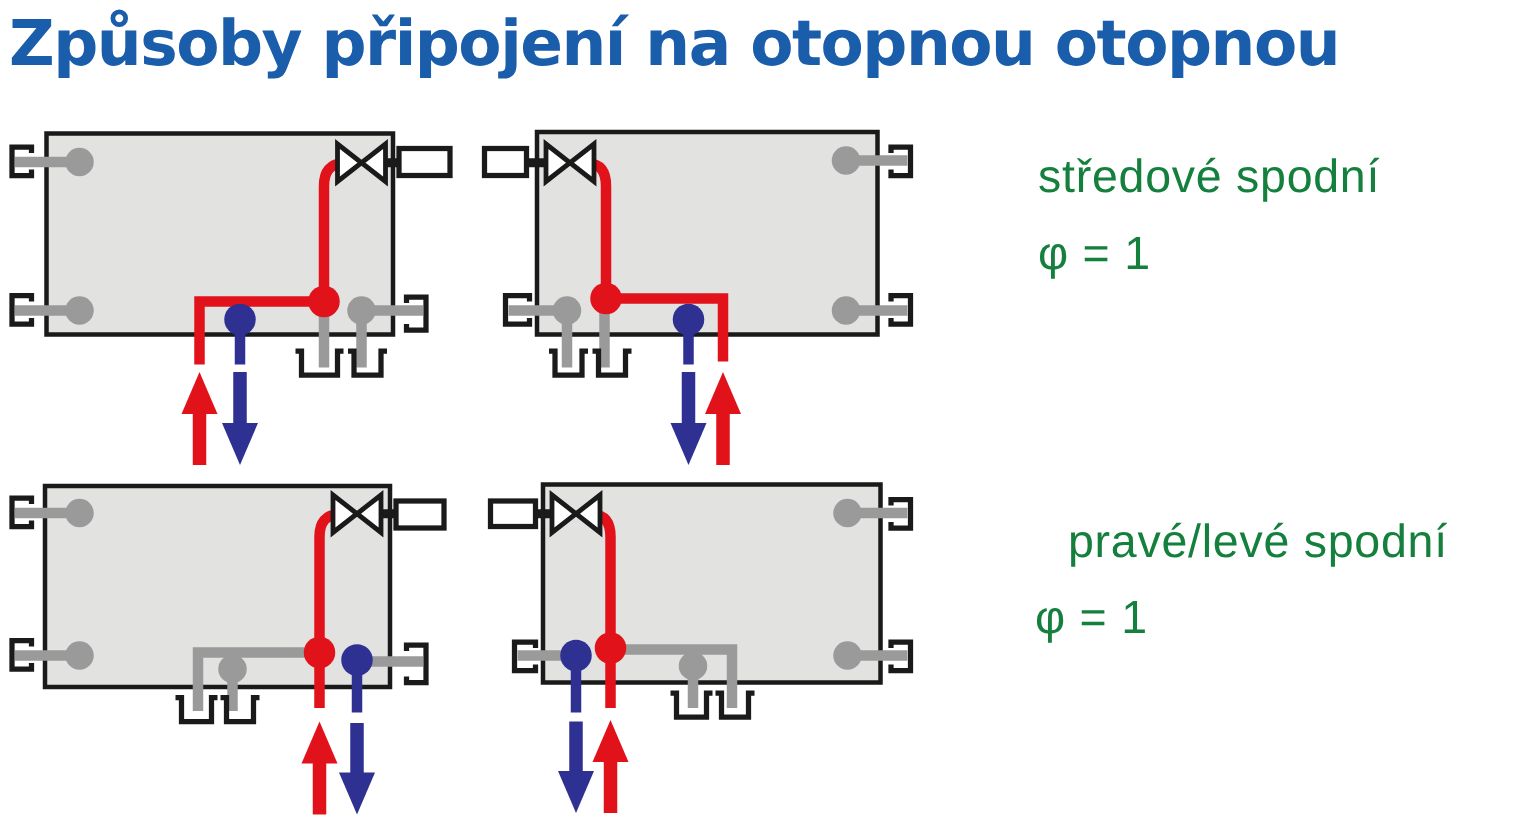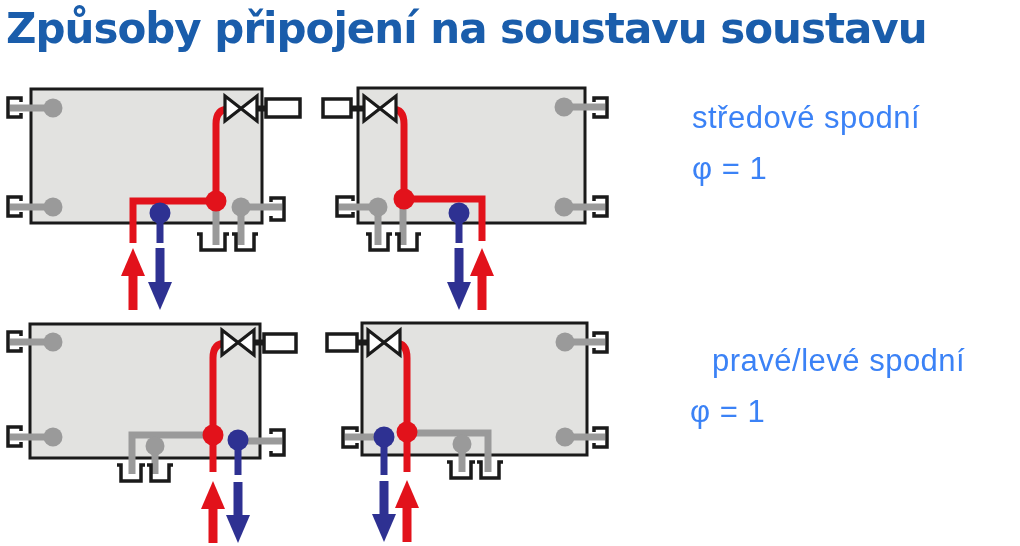--- a/index.html
+++ b/index.html
@@ -3,21 +3,21 @@
 <meta charset="utf-8">
 <style>
   html,body{margin:0;padding:0;background:#fff;}
   .page{position:relative;width:1020px;height:546px;background:#fff;overflow:hidden;
         font-family:"Liberation Sans",sans-serif;}
   .title{position:absolute;left:6px;top:4px;margin:0;white-space:nowrap;
          font-family:"DejaVu Sans","Liberation Sans",sans-serif;
          font-weight:bold;font-size:42px;letter-spacing:-1px;
          color:var(--title-blue,#1a5dab);}
   .diag{position:absolute;}
-  .lbl{position:absolute;font-size:31px;letter-spacing:0.5px;color:#3b82f6;
+  .lbl{position:absolute;font-size:31px;letter-spacing:0.5px;color:#15803d;
        font-family:"Liberation Sans",sans-serif;line-height:1.15;white-space:nowrap;}
   
   .rad{fill:var(--radiator-fill,#e2e2e0);stroke:var(--radiator-outline,#1a1a1a);stroke-width:3;}
   .blk{fill:none;stroke:var(--radiator-outline,#1a1a1a);stroke-width:3.5;}
   .conn{stroke:var(--radiator-outline,#1a1a1a);stroke-width:6;}
   .tri{fill:#fff;stroke:var(--radiator-outline,#1a1a1a);stroke-width:3.2;stroke-linejoin:miter;}
   .head{fill:#fff;stroke:var(--radiator-outline,#1a1a1a);stroke-width:3.5;}
   .gray{fill:none;stroke:var(--pipe-gray,#9a9a9a);stroke-width:7;}
   .gdot{fill:var(--pipe-gray,#9a9a9a);}
   .red{fill:none;stroke:var(--supply-red,#e2121b);stroke-width:7;}
@@ -27,21 +27,21 @@
   .blue{fill:none;stroke:var(--return-blue,#2e3192);stroke-width:7;}
   .bdot{fill:var(--return-blue,#2e3192);}
   .bfill{fill:var(--return-blue,#2e3192);}
   .bshaft{stroke:var(--return-blue,#2e3192);stroke-width:9;}
 </style>
 </head>
 <body>
 
 <div class="page">
 
-  <h1 class="title">Způsoby připojení na soustavu soustavu</h1>
+  <h1 class="title">Způsoby připojení na otopnou otopnou</h1>
 
   <svg class="diag" style="left:0;top:80px;" width="320" height="240" viewBox="0 0 320 240">
     <rect class="rad" x="31" y="9" width="231" height="134"></rect>
     <path class="blk" d="M21,22 V18 H8 V37 H21 V33"></path>
     <line class="gray" x1="10" y1="28" x2="48" y2="28"></line>
     <circle class="gdot" cx="53" cy="28" r="9.5"></circle>
     <path class="blk" d="M21,121 V117 H8 V136 H21 V132"></path>
     <line class="gray" x1="10" y1="127" x2="48" y2="127"></line>
     <circle class="gdot" cx="53" cy="127" r="9.5"></circle>
     <g>

